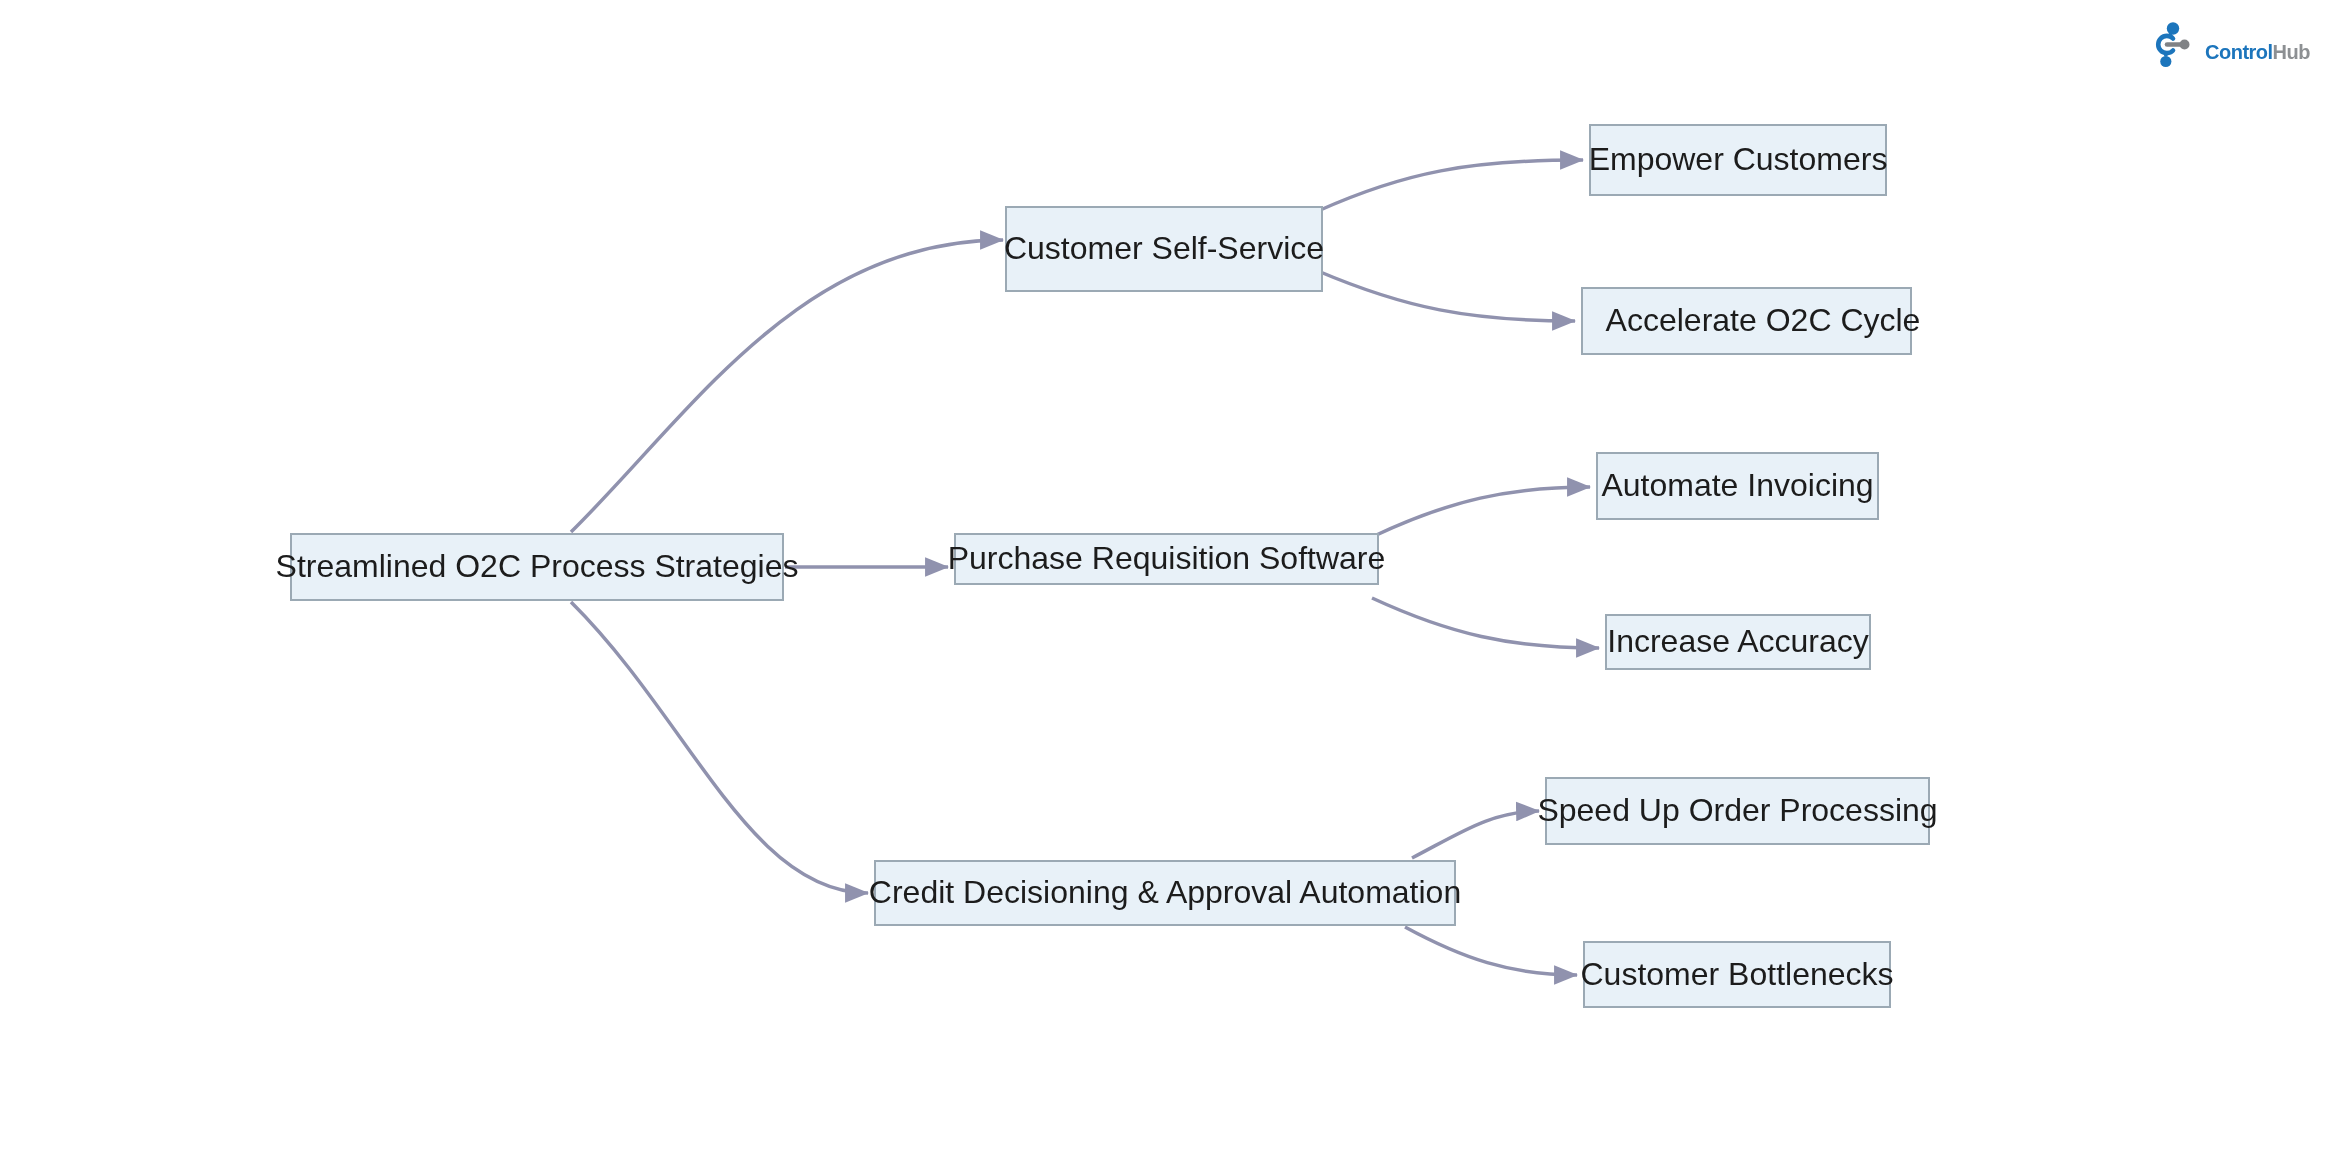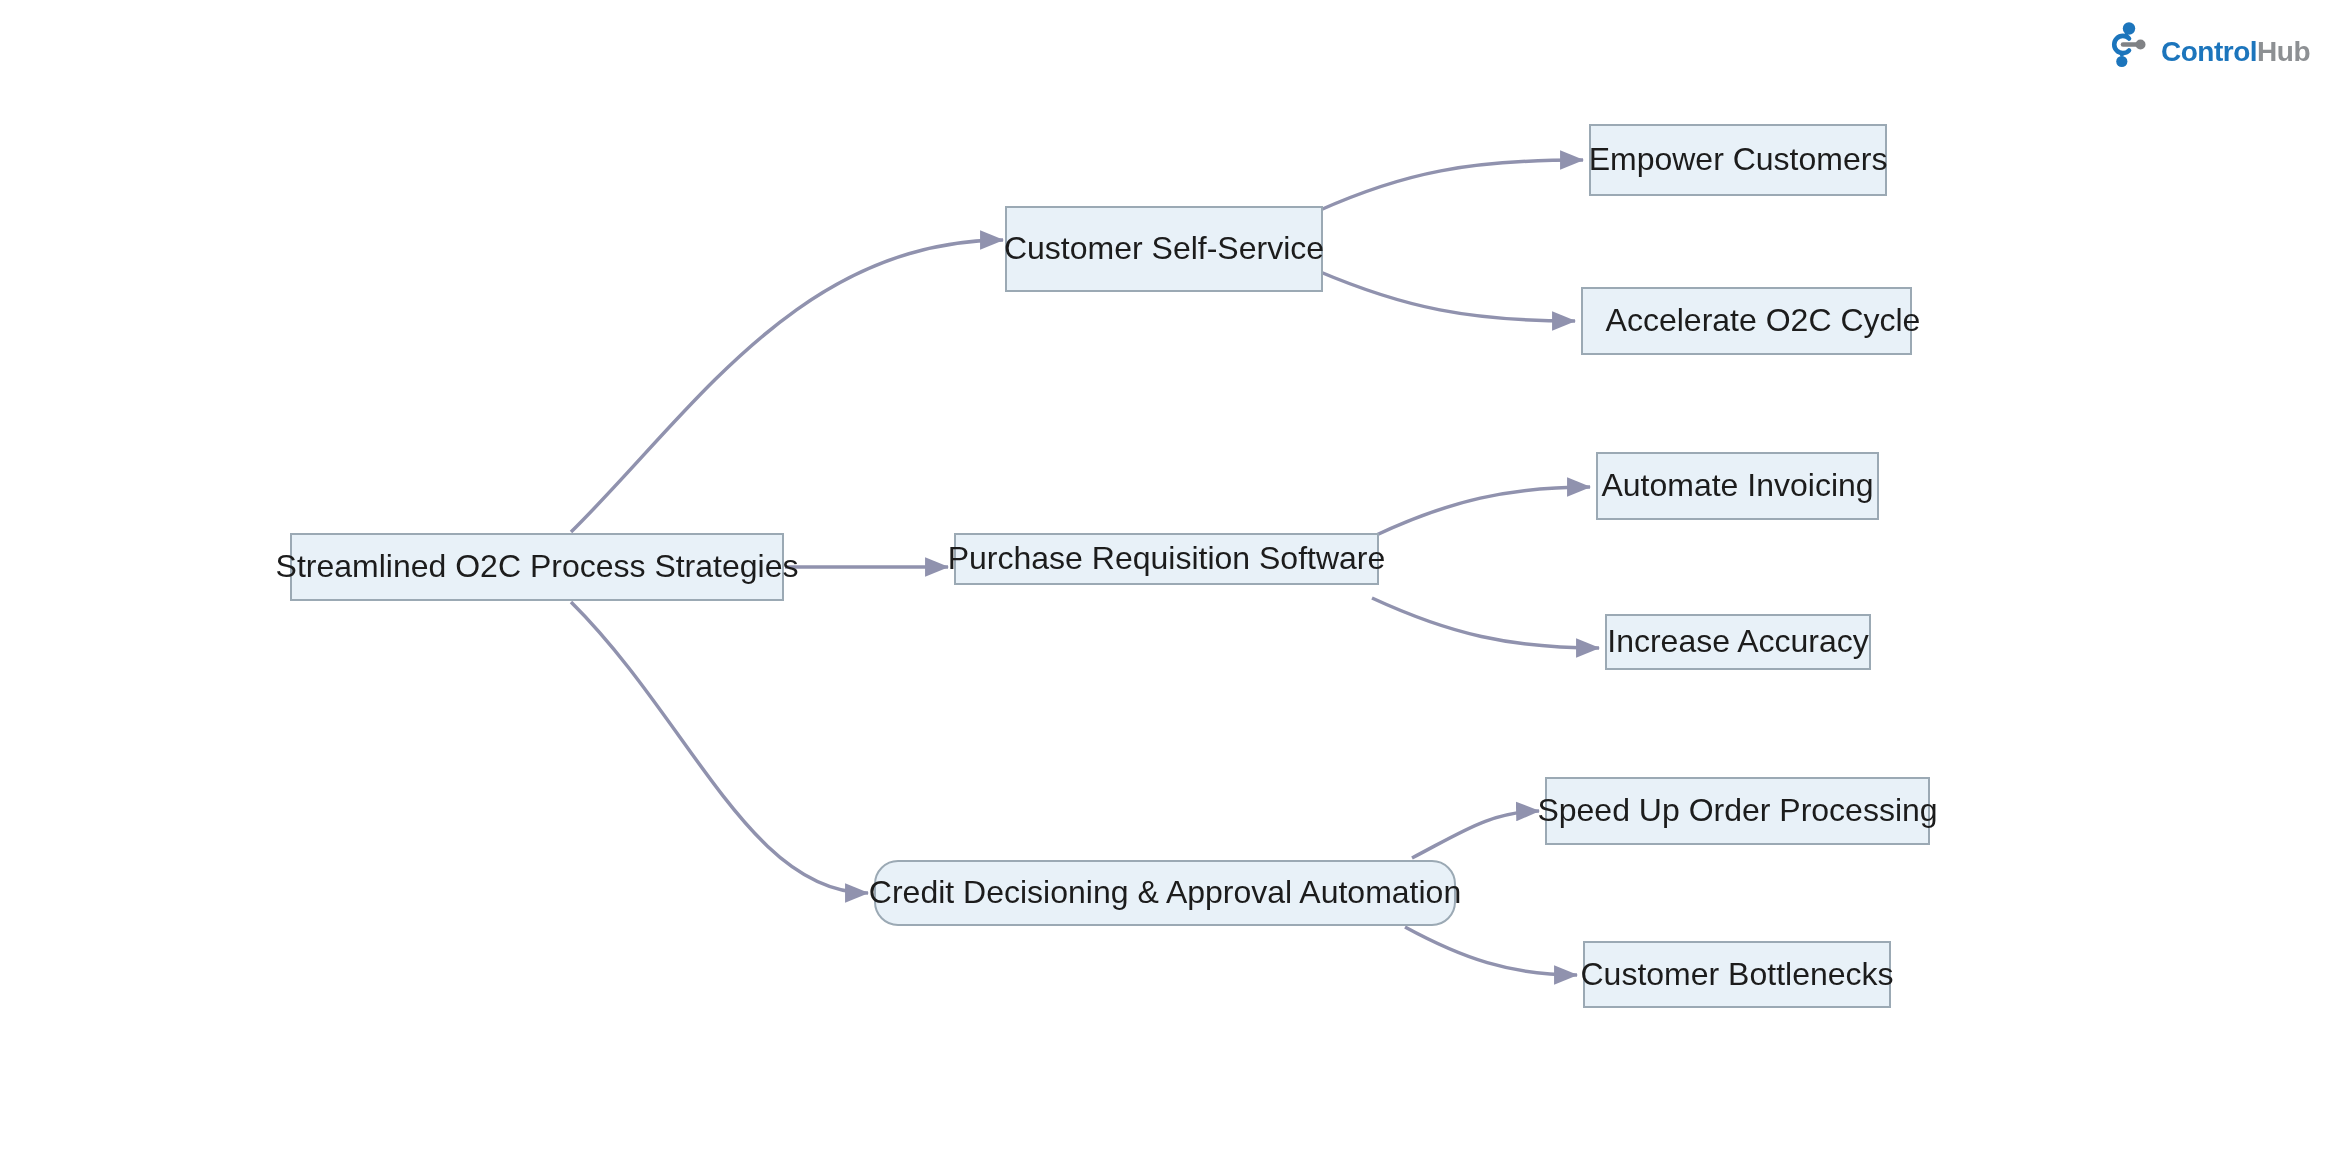--- a/index.html
+++ b/index.html
@@ -44,21 +44,21 @@
   .logo {
     position: absolute;
     top: 20px;
     right: 40px;
     display: flex;
     align-items: center;
     gap: 9px;
     user-select: none;
   }
   .logo-text {
-    font-size: 28px;
+    font-size: 20px;
     font-weight: bold;
     letter-spacing: -0.5px;
     line-height: 1;
     margin-top: 16px;
   }
   .logo-control { color: var(--brand-primary, #1C75BC); }
   .logo-hub     { color: var(--brand-secondary, #8D9093); }
 </style>
 </head>
 <body>
@@ -89,21 +89,21 @@
   <div class="node" style="left:1589px; top:124px; width:298px; height:72px;">Empower Customers</div>
 
   <div class="node" style="left:1581px; top:287px; width:331px; height:68px;padding-left:33px;">Accelerate O2C Cycle</div>
 
   <div class="node" style="left:954px; top:533px; width:425px; height:52px;">Purchase Requisition Software</div>
 
   <div class="node" style="left:1596px; top:452px; width:283px; height:68px;">Automate Invoicing</div>
 
   <div class="node" style="left:1605px; top:614px; width:266px; height:56px;">Increase Accuracy</div>
 
-  <div class="node" style="left:874px; top:860px; width:582px; height:66px;border-radius:24px;">Credit Decisioning &amp; Approval Automation</div>
+  <div class="node" style="left:874px; top:860px; width:582px; height:66px;">Credit Decisioning &amp; Approval Automation</div>
 
   <div class="node" style="left:1545px; top:777px; width:385px; height:68px;">Speed Up Order Processing</div>
 
   <div class="node" style="left:1583px; top:941px; width:308px; height:67px;">Customer Bottlenecks</div>
 
   <div class="logo">
     <svg width="44" height="48" viewBox="0 0 44 48" xmlns="http://www.w3.org/2000/svg">
 
       <path d="M21 18.5 A 8.6 8.6 0 1 0 21 30.5" fill="none" stroke="#1C75BC" stroke-width="4.6" stroke-linecap="round"></path>
 

